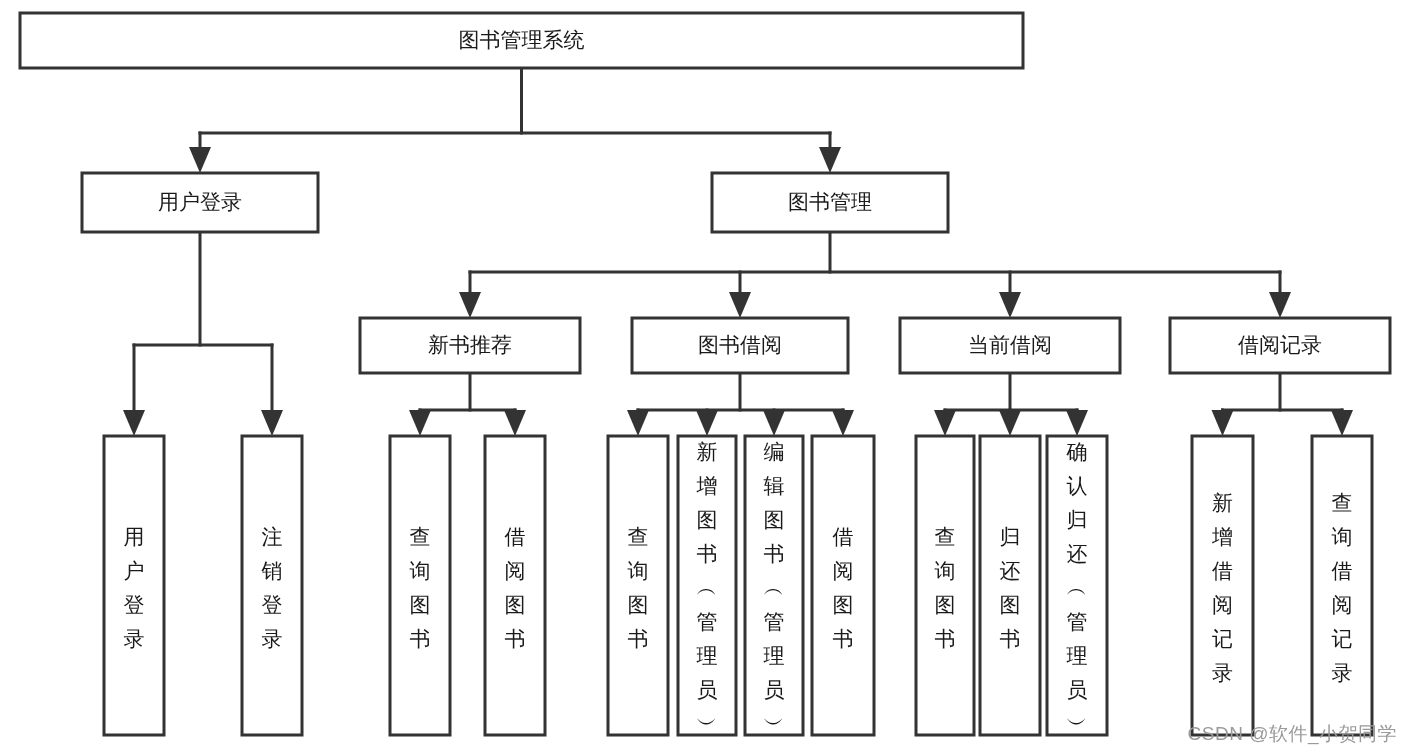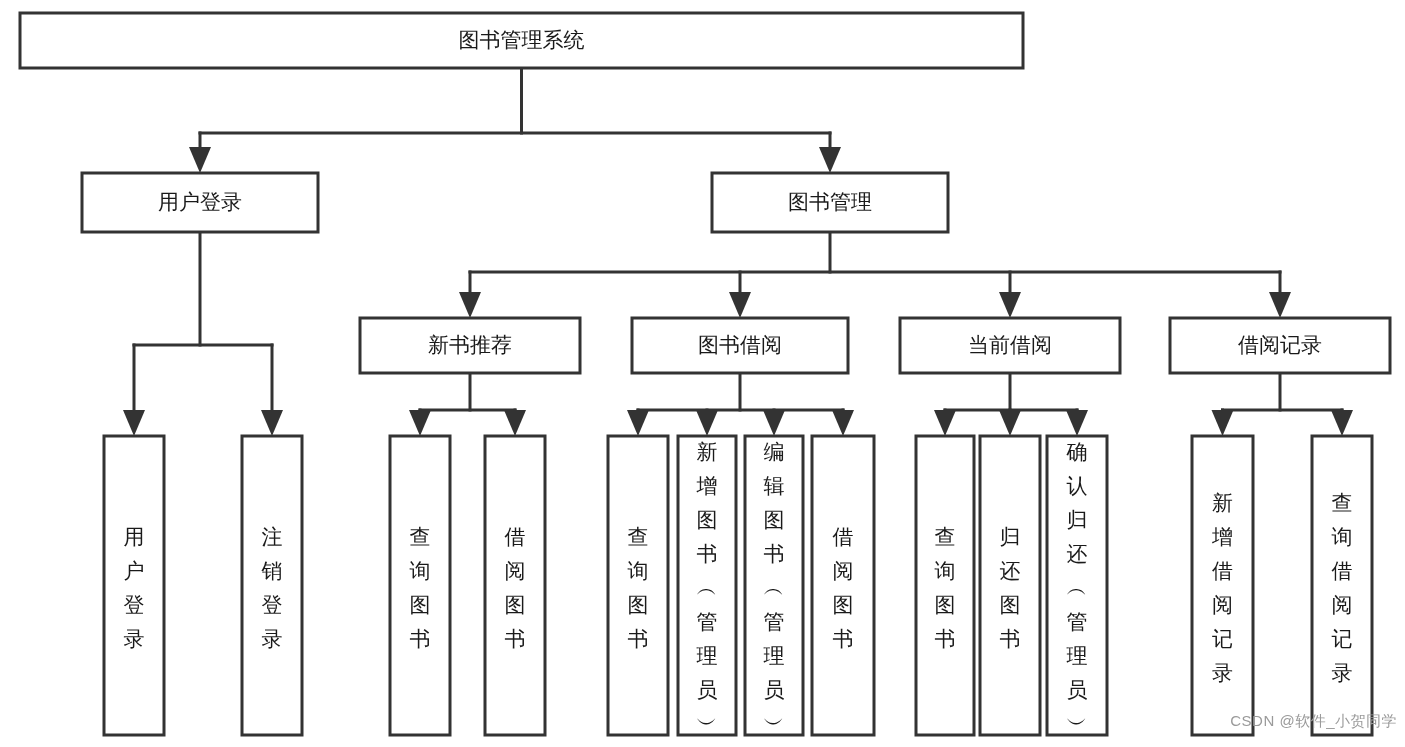--- a/index.html
+++ b/index.html
@@ -45,23 +45,23 @@
   }
   .node-label-v {
     font-family: "Liberation Sans", sans-serif;
     font-size: 21px;
     fill: #1a1a1a;
     text-anchor: middle;
   }
   .watermark {
     position: absolute;
     right: 8px;
-    bottom: 16px;
-    font-family: "Liberation Sans", sans-serif;
-    font-size: 15px;
+    bottom: 0;
+    font-family: "Liberation Sans", sans-serif;
+    font-size: 19px;
     color: #9a9a9a;
     letter-spacing: 0.5px;
     white-space: nowrap;
     pointer-events: none;
   }
 </style>
 </head>
 <body>
 
 <div id="diagram-root">

